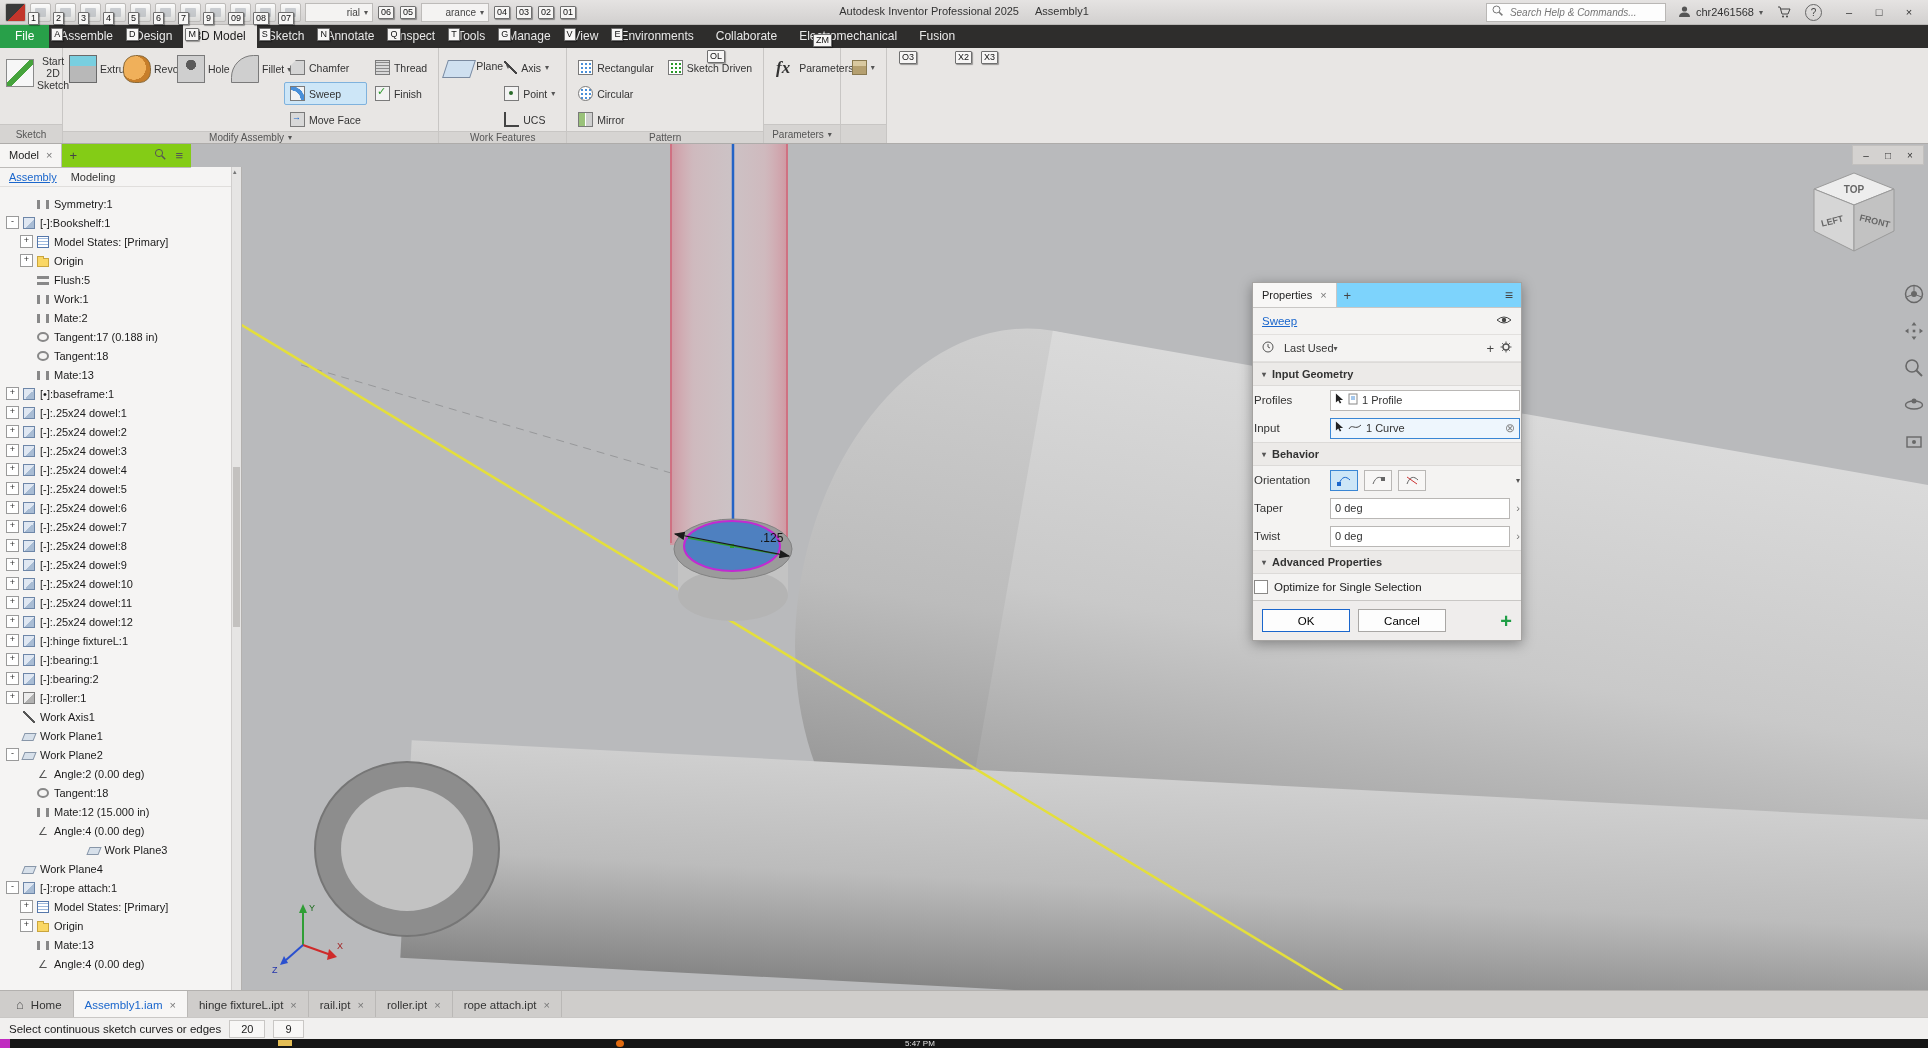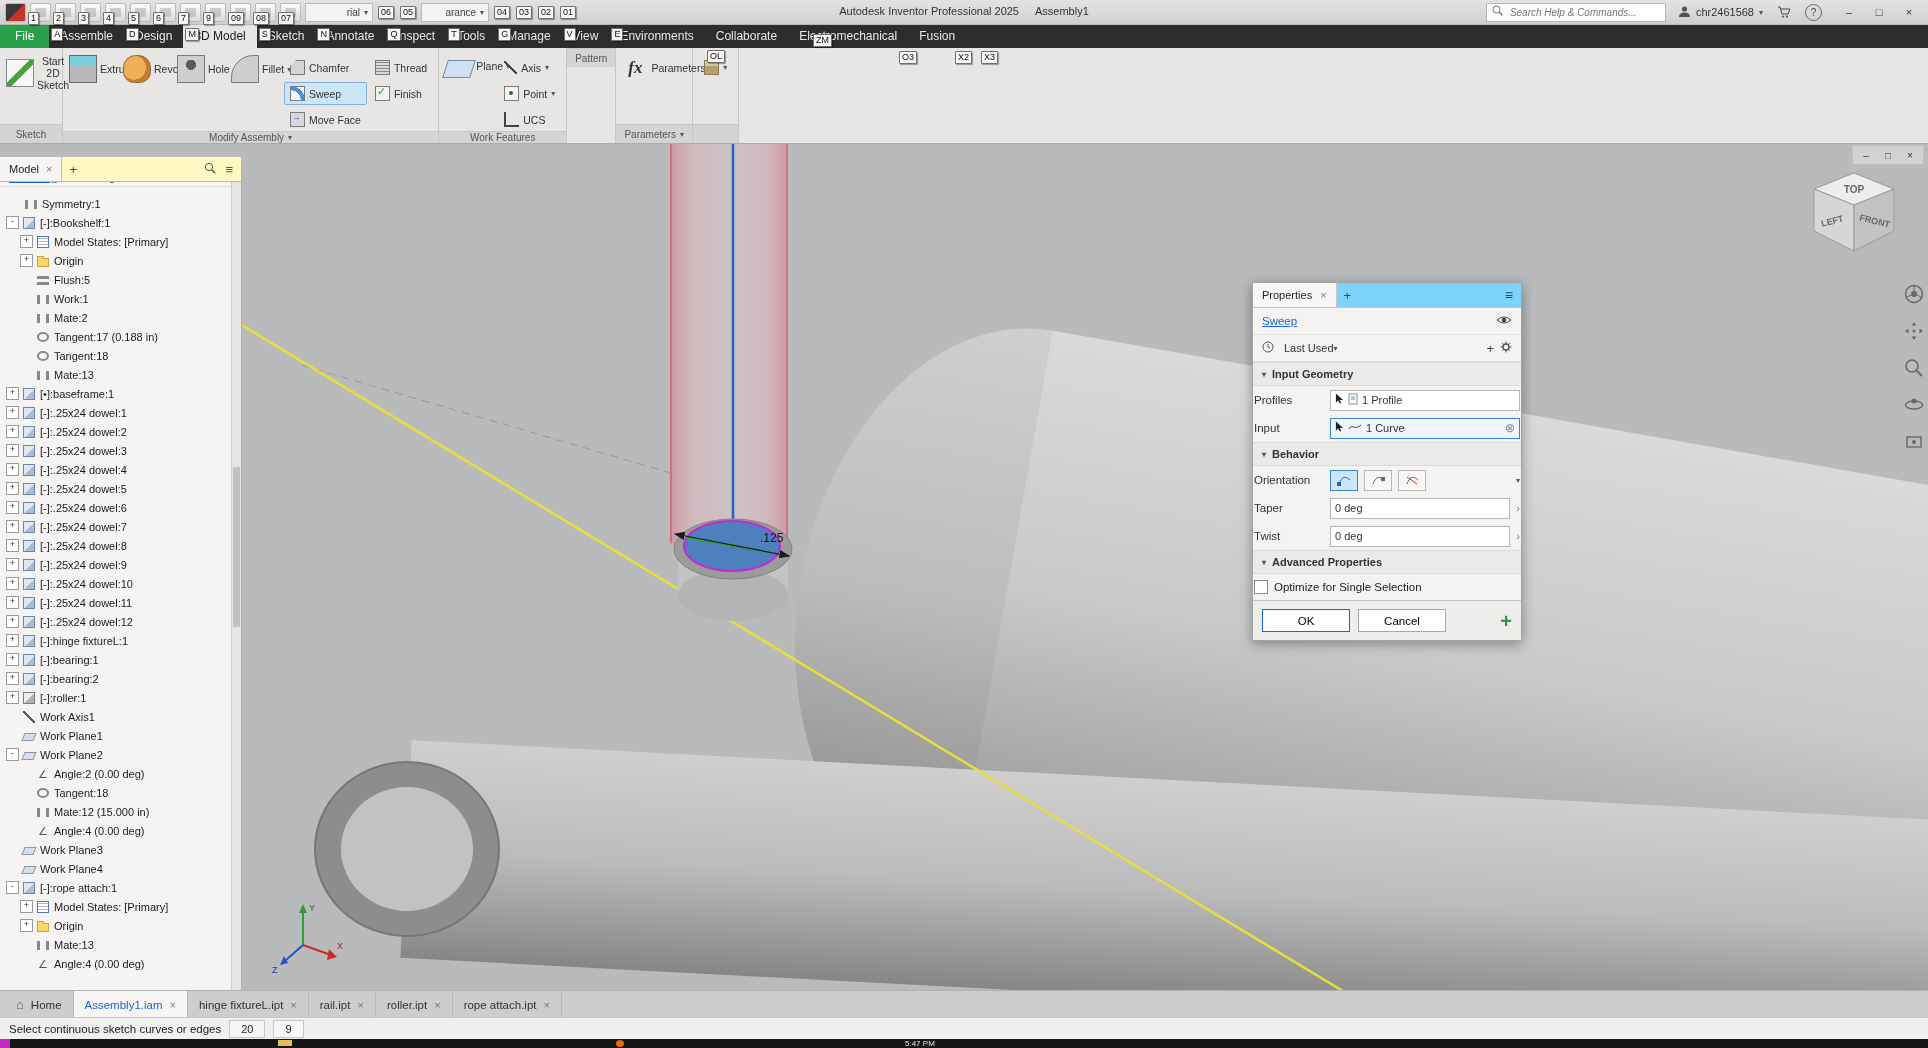--- a/index.html
+++ b/index.html
@@ -63,21 +63,21 @@
   .ics.ic-axis{background:linear-gradient(45deg,transparent 45%,#444 45% 55%,transparent 55%);}
   .ics.ic-point{background:#f3f3f3;border:1px solid #7a7a7a;}
   .ics.ic-point::after{content:"";position:absolute;left:4px;top:4px;width:4px;height:4px;border-radius:50%;background:#2a6b2a;}
   .ics.ic-ucs{border-left:2px solid #444;border-bottom:2px solid #444;}
   .ics.ic-rectpat{background:radial-gradient(#4a90d9 1.2px,transparent 1.3px) 1px 1px/4px 4px,#fff;border:1px solid #7a7a7a;}
   .ics.ic-circpat{background:radial-gradient(#4a90d9 1.2px,transparent 1.3px) 1px 1px/4px 4px,#fff;border:1px solid #7a7a7a;border-radius:50%;}
   .ics.ic-mirror{background:linear-gradient(90deg,#9ac27a 45%,#fff 45% 55%,#cfcfcf 55%);border:1px solid #7a7a7a;}
   .ics.ic-sketchdriven{background:radial-gradient(#2a9a2a 1.2px,transparent 1.3px) 1px 1px/4px 4px,#fff;border:1px solid #7a7a7a;}
   .ics.ic-box{background:linear-gradient(180deg,#d9c9a0 40%,#b5a070 40%);border:1px solid #8a7a50;}
   
-  .subheader{position:absolute;top:143px;left:0;width:241px;height:24px;background:#fef9c3;border-bottom:1px solid #bdbbb9;display:flex;align-items:center;z-index:30;margin-top:14px;}
+  .subheader{position:absolute;top:143px;left:0;width:191px;height:24px;background:#84cc16;border-bottom:1px solid #bdbbb9;display:flex;align-items:center;z-index:30;}
   .mtab{background:#f6f5f4;height:100%;display:flex;align-items:center;gap:7px;padding:0 9px;font-size:11px;border-right:1px solid #bdbbb9;}
   .addtab{padding:0 7px;font-size:13px;color:#444;}
   .bhicons{margin-left:auto;display:flex;gap:9px;padding-right:8px;color:#555;align-items:center;}
   .browser{position:absolute;top:167px;left:0;width:241px;bottom:58px;background:#f5f4f3;border-right:1px solid #b3b1af;overflow:hidden;z-index:25;}
   .subtabs{display:flex;gap:14px;padding:4px 9px 3px 9px;font-size:11px;border-bottom:1px solid #e0dedc;}
   .subtab{color:#333;}
   .subtab.active{color:#1a66cc;text-decoration:underline;}
   .tree{position:absolute;top:24px;left:0;right:9px;bottom:0;overflow:hidden;padding-top:3px;}
   .trow{display:flex;align-items:center;height:19px;font-size:11px;color:#1b1b1b;white-space:nowrap;}
   .exp{width:11px;height:11px;flex:0 0 11px;border:1px solid #9a9a9a;background:#fff;font-size:9px;line-height:9px;text-align:center;margin-right:4px;color:#333;}
@@ -370,20 +370,42 @@
             <span class="ics ic-ucs"></span>
             <span>UCS</span>
           </div>
         </div>
       </div>
       <div class="rcaption">
         <span>Work Features</span>
       </div>
     </section>
     <section class="rgroup">
+      <div class="rbody">
+        <div class="smcol">
+          <div class="smbtn">
+            <span class="ics ic-rectpat"></span>
+            <span>Rectangular</span>
+          </div>
+          <div class="smbtn">
+            <span class="ics ic-circpat"></span>
+            <span>Circular</span>
+          </div>
+          <div class="smbtn">
+            <span class="ics ic-mirror"></span>
+            <span>Mirror</span>
+          </div>
+        </div>
+        <div class="smcol">
+          <div class="smbtn">
+            <span class="ics ic-sketchdriven"></span>
+            <span>Sketch Driven</span>
+          </div>
+        </div>
+      </div>
       <div class="rcaption">
         <span>Pattern</span>
       </div>
     </section>
     <section class="rgroup">
       <div class="rbody">
         <div class="bigbtn">
           <div class="ic ic-fx"></div>
           <div class="blabel">Parameters</div>
         </div>
@@ -419,21 +441,21 @@
         </svg></span>
     <span style="font-size:13px;">≡</span>
   </div>
 </div>
 <div class="browser">
   <div class="subtabs">
     <span class="subtab active">Assembly</span>
     <span class="subtab">Modeling</span>
   </div>
   <div class="tree" id="tree">
-      <div class="trow" style="padding-left: 8px;">
+      <div class="trow" style="padding-left: 20px;">
         <span class="exp hidden">+</span>
         <span class="ti ti-mate"></span>
         <span class="tlabel">Symmetry:1</span>
       </div>
       <div class="trow" style="padding-left: 6px;">
         <span class="exp">-</span>
         <span class="ti ti-part"></span>
         <span class="tlabel">[-]:Bookshelf:1</span>
       </div>
       <div class="trow" style="padding-left: 20px;">
@@ -589,21 +611,21 @@
       <div class="trow" style="padding-left: 20px;">
         <span class="exp hidden">+</span>
         <span class="ti ti-mate"></span>
         <span class="tlabel">Mate:12 (15.000 in)</span>
       </div>
       <div class="trow" style="padding-left: 20px;">
         <span class="exp hidden">+</span>
         <span class="ti ti-angle">∠</span>
         <span class="tlabel">Angle:4 (0.00 deg)</span>
       </div>
-      <div class="trow" style="padding-left: 6px;">
+      <div class="trow" style="padding-left: 6px; justify-content: center;">
         <span class="exp hidden">+</span>
         <span class="ti ti-wplane"></span>
         <span class="tlabel">Work Plane3</span>
       </div>
       <div class="trow" style="padding-left: 6px;">
         <span class="exp hidden">+</span>
         <span class="ti ti-wplane"></span>
         <span class="tlabel">Work Plane4</span>
       </div>
       <div class="trow" style="padding-left: 6px;">

